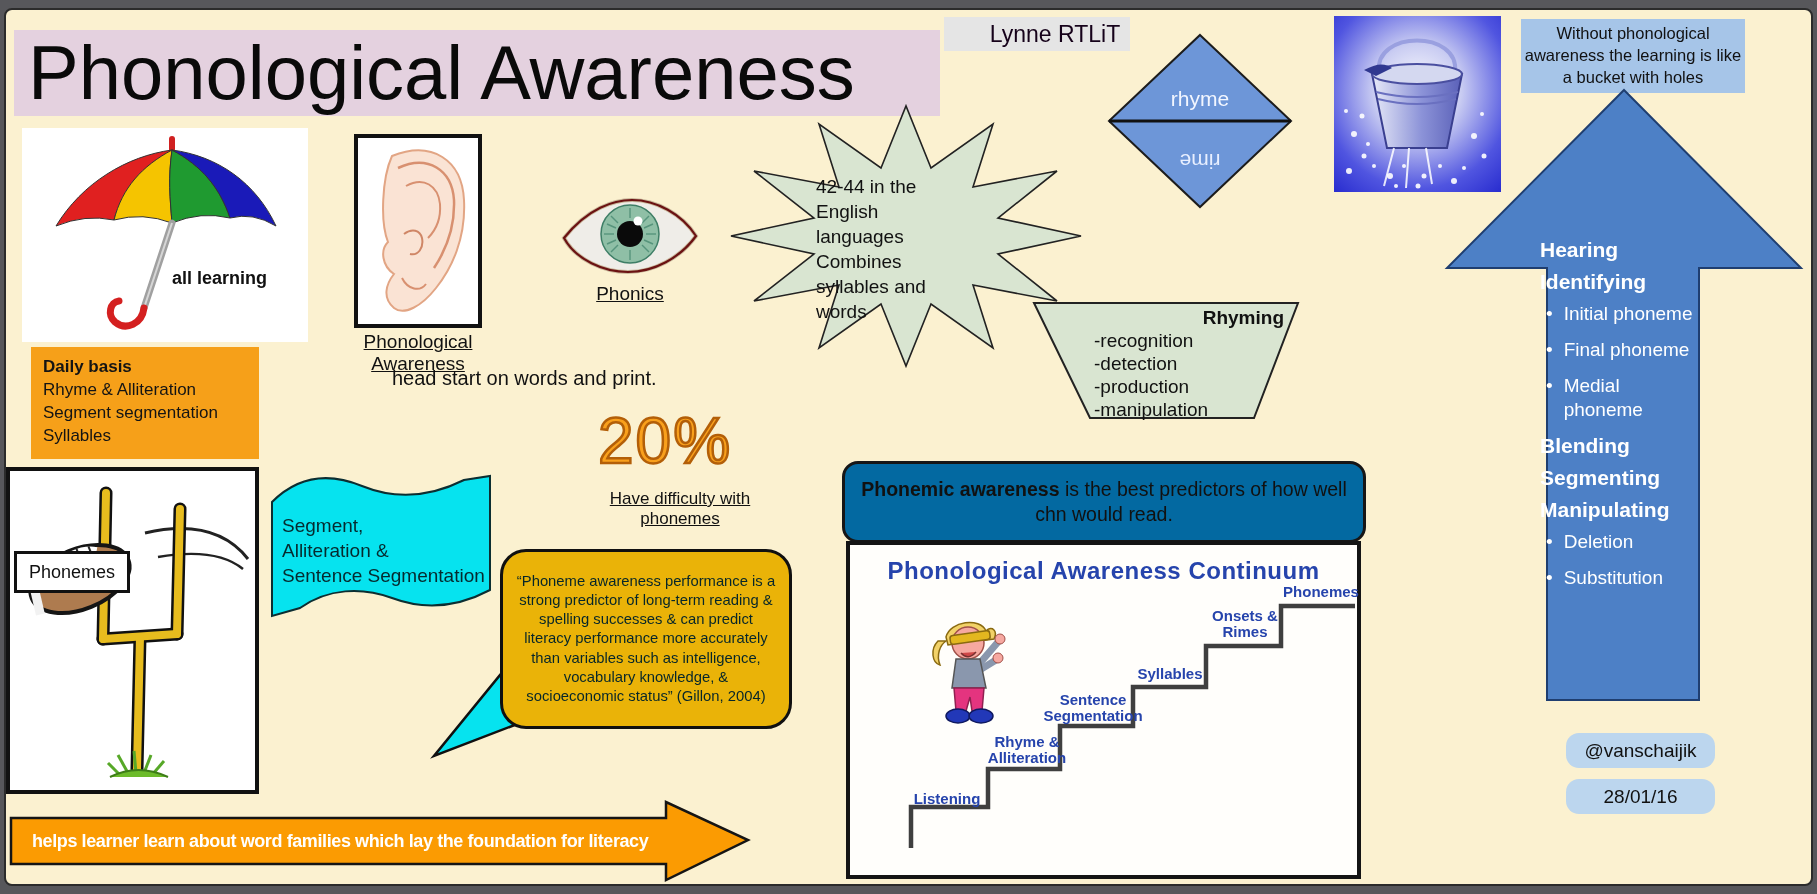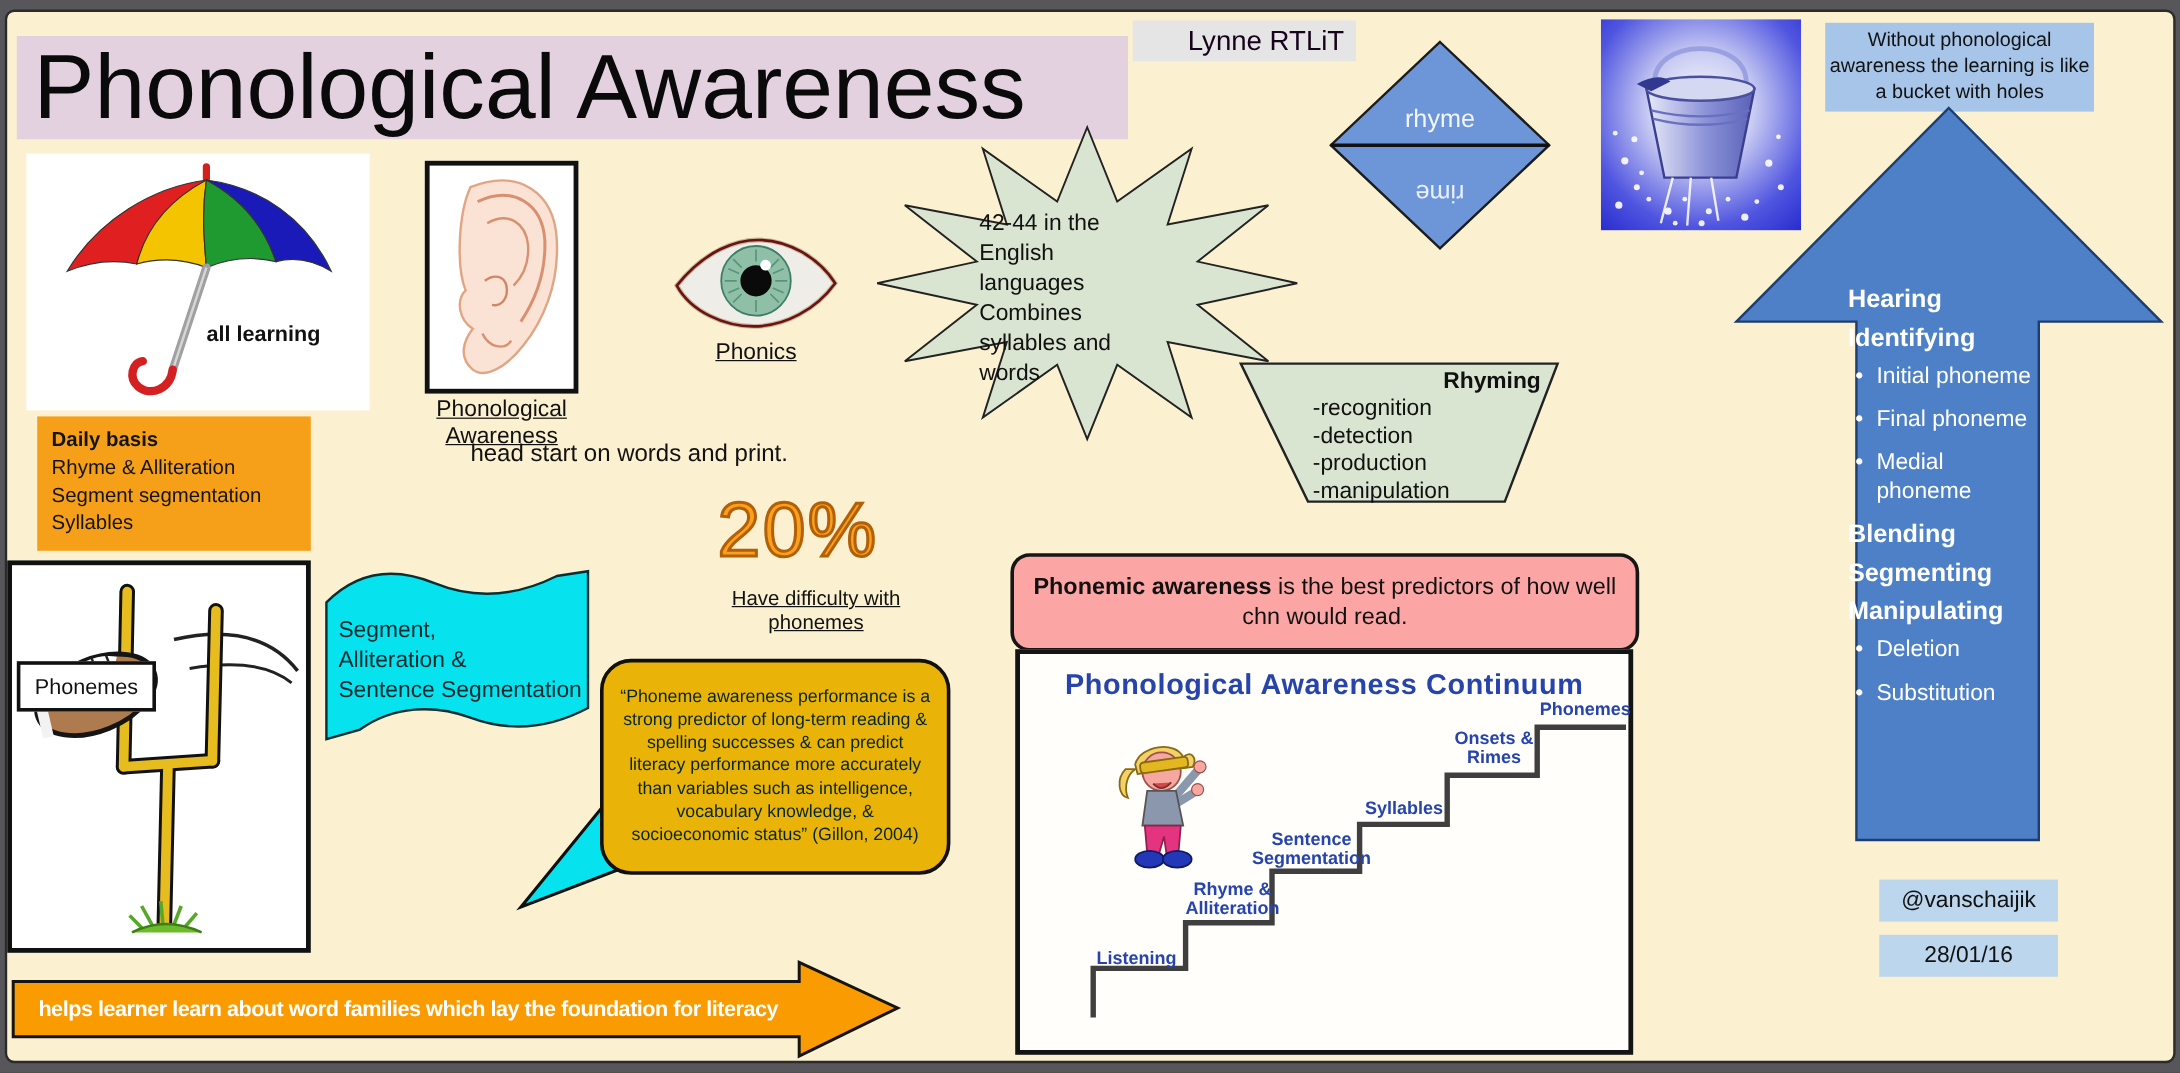--- a/index.html
+++ b/index.html
@@ -6,38 +6,38 @@
   .stage{position:relative;width:1817px;height:894px;background:#57575b;font-family:"Liberation Sans",sans-serif;overflow:hidden;}
   .slide{position:absolute;left:4px;top:8px;width:1805px;height:874px;background:#FBF1D0;border:2px solid #2b2b2b;border-radius:8px;}
   .abs{position:absolute;}
   .title-box{left:14px;top:30px;width:912px;height:86px;background:#E4D1DF;color:#0a0a0a;font-size:76px;line-height:86px;padding-left:14px;white-space:nowrap;}
   .badge{left:944px;top:17px;width:150px;height:34px;background:#e5e5e5;color:#16021a;font-size:23px;display:flex;align-items:center;justify-content:center;padding-left:36px;}
   .note-blue{left:1521px;top:19px;width:220px;height:70px;background:#A6C5E8;color:#111;font-size:16.5px;line-height:1.32;display:flex;align-items:center;justify-content:center;text-align:center;padding:2px;}
   .arrow-list{left:1540px;top:230px;width:160px;color:#fff;}
   .ah{font-size:21px;font-weight:bold;line-height:23px;margin:8px 0 9px 0;}
   .ab{font-size:19px;line-height:24px;margin:6px 0 12px 0;display:flex;}
   .ab .dot{margin:0 11px 0 6px;}
-  .footer-box{width:149px;height:35px;background:#BCD6EE;color:#111;font-size:19px;display:flex;align-items:center;justify-content:center;}
+  .footer-box{width:149px;height:35px;background:#BCD6EE;color:#111;font-size:19px;display:flex;align-items:center;justify-content:center;border-radius:13px;}
   .figure{background:#fff;}
   .umb-cap{left:150px;top:140px;font-size:18px;font-weight:bold;color:#111;}
   .daily{left:31px;top:347px;width:228px;height:112px;background:#F6A019;color:#141414;font-size:17px;line-height:1.35;padding:9px 12px;box-sizing:border-box;}
   .daily .t{font-weight:bold;}
   .cap-underline{font-size:19px;color:#111;text-decoration:underline;text-align:center;}
   .plain-note{font-size:20px;color:#111;}
   .star-text{left:816px;top:174px;width:132px;font-size:19px;line-height:25px;color:#111;}
   .trap-text{left:1094px;top:306px;width:190px;font-size:19px;line-height:23px;color:#111;}
   .trap-text .t{font-weight:bold;text-align:right;}
   .stat{left:585px;top:404px;width:160px;text-align:center;font-size:64px;color:#F9A01C;-webkit-text-stroke:2.5px #B35F08;letter-spacing:2px;}
   .stat-cap{left:570px;top:489px;width:220px;font-size:17px;}
   .flag-text{left:282px;top:513px;width:212px;font-size:19px;line-height:25px;color:#062a2e;}
   .bubble{left:500px;top:549px;width:286px;height:174px;background:#eab308;border:3px solid #101010;border-radius:26px;display:flex;align-items:center;justify-content:center;}
   .bubble p{margin:0;width:92%;font-size:14.8px;line-height:1.3;color:#06262a;text-align:center;}
   .phon-label{left:14px;top:551px;width:110px;height:36px;background:#fff;border:3px solid #111;color:#111;font-size:18px;display:flex;align-items:center;justify-content:center;}
   .barrow-text{left:32px;top:816px;width:680px;height:50px;display:flex;align-items:center;font-size:18px;font-weight:bold;letter-spacing:-0.4px;color:#ffffff;}
-  .phonemic{left:842px;top:461px;width:518px;height:76px;background:#fca5a5;border:3px solid #161616;border-radius:16px;display:flex;align-items:center;justify-content:center;}
+  .phonemic{left:842px;top:461px;width:518px;height:76px;background:#0369a1;border:3px solid #161616;border-radius:16px;display:flex;align-items:center;justify-content:center;}
   .phonemic p{margin:0;width:94%;text-align:center;font-size:19.5px;line-height:1.3;color:#111;}
   .phonemic .b{font-weight:bold;}
   .panel{left:846px;top:541px;width:515px;height:338px;background:#fffefb;border:4px solid #141414;box-sizing:border-box;}
   .panel-title{position:absolute;left:0;top:12px;width:100%;text-align:center;font-size:24px;font-weight:bold;color:#2644AC;letter-spacing:0.5px;}
   .cl{position:absolute;transform:translateX(-50%);text-align:center;font-size:15px;font-weight:bold;line-height:1.08;color:#2644AC;}
   svg{display:block;}
 </style>
 </head>
 <body>
 

